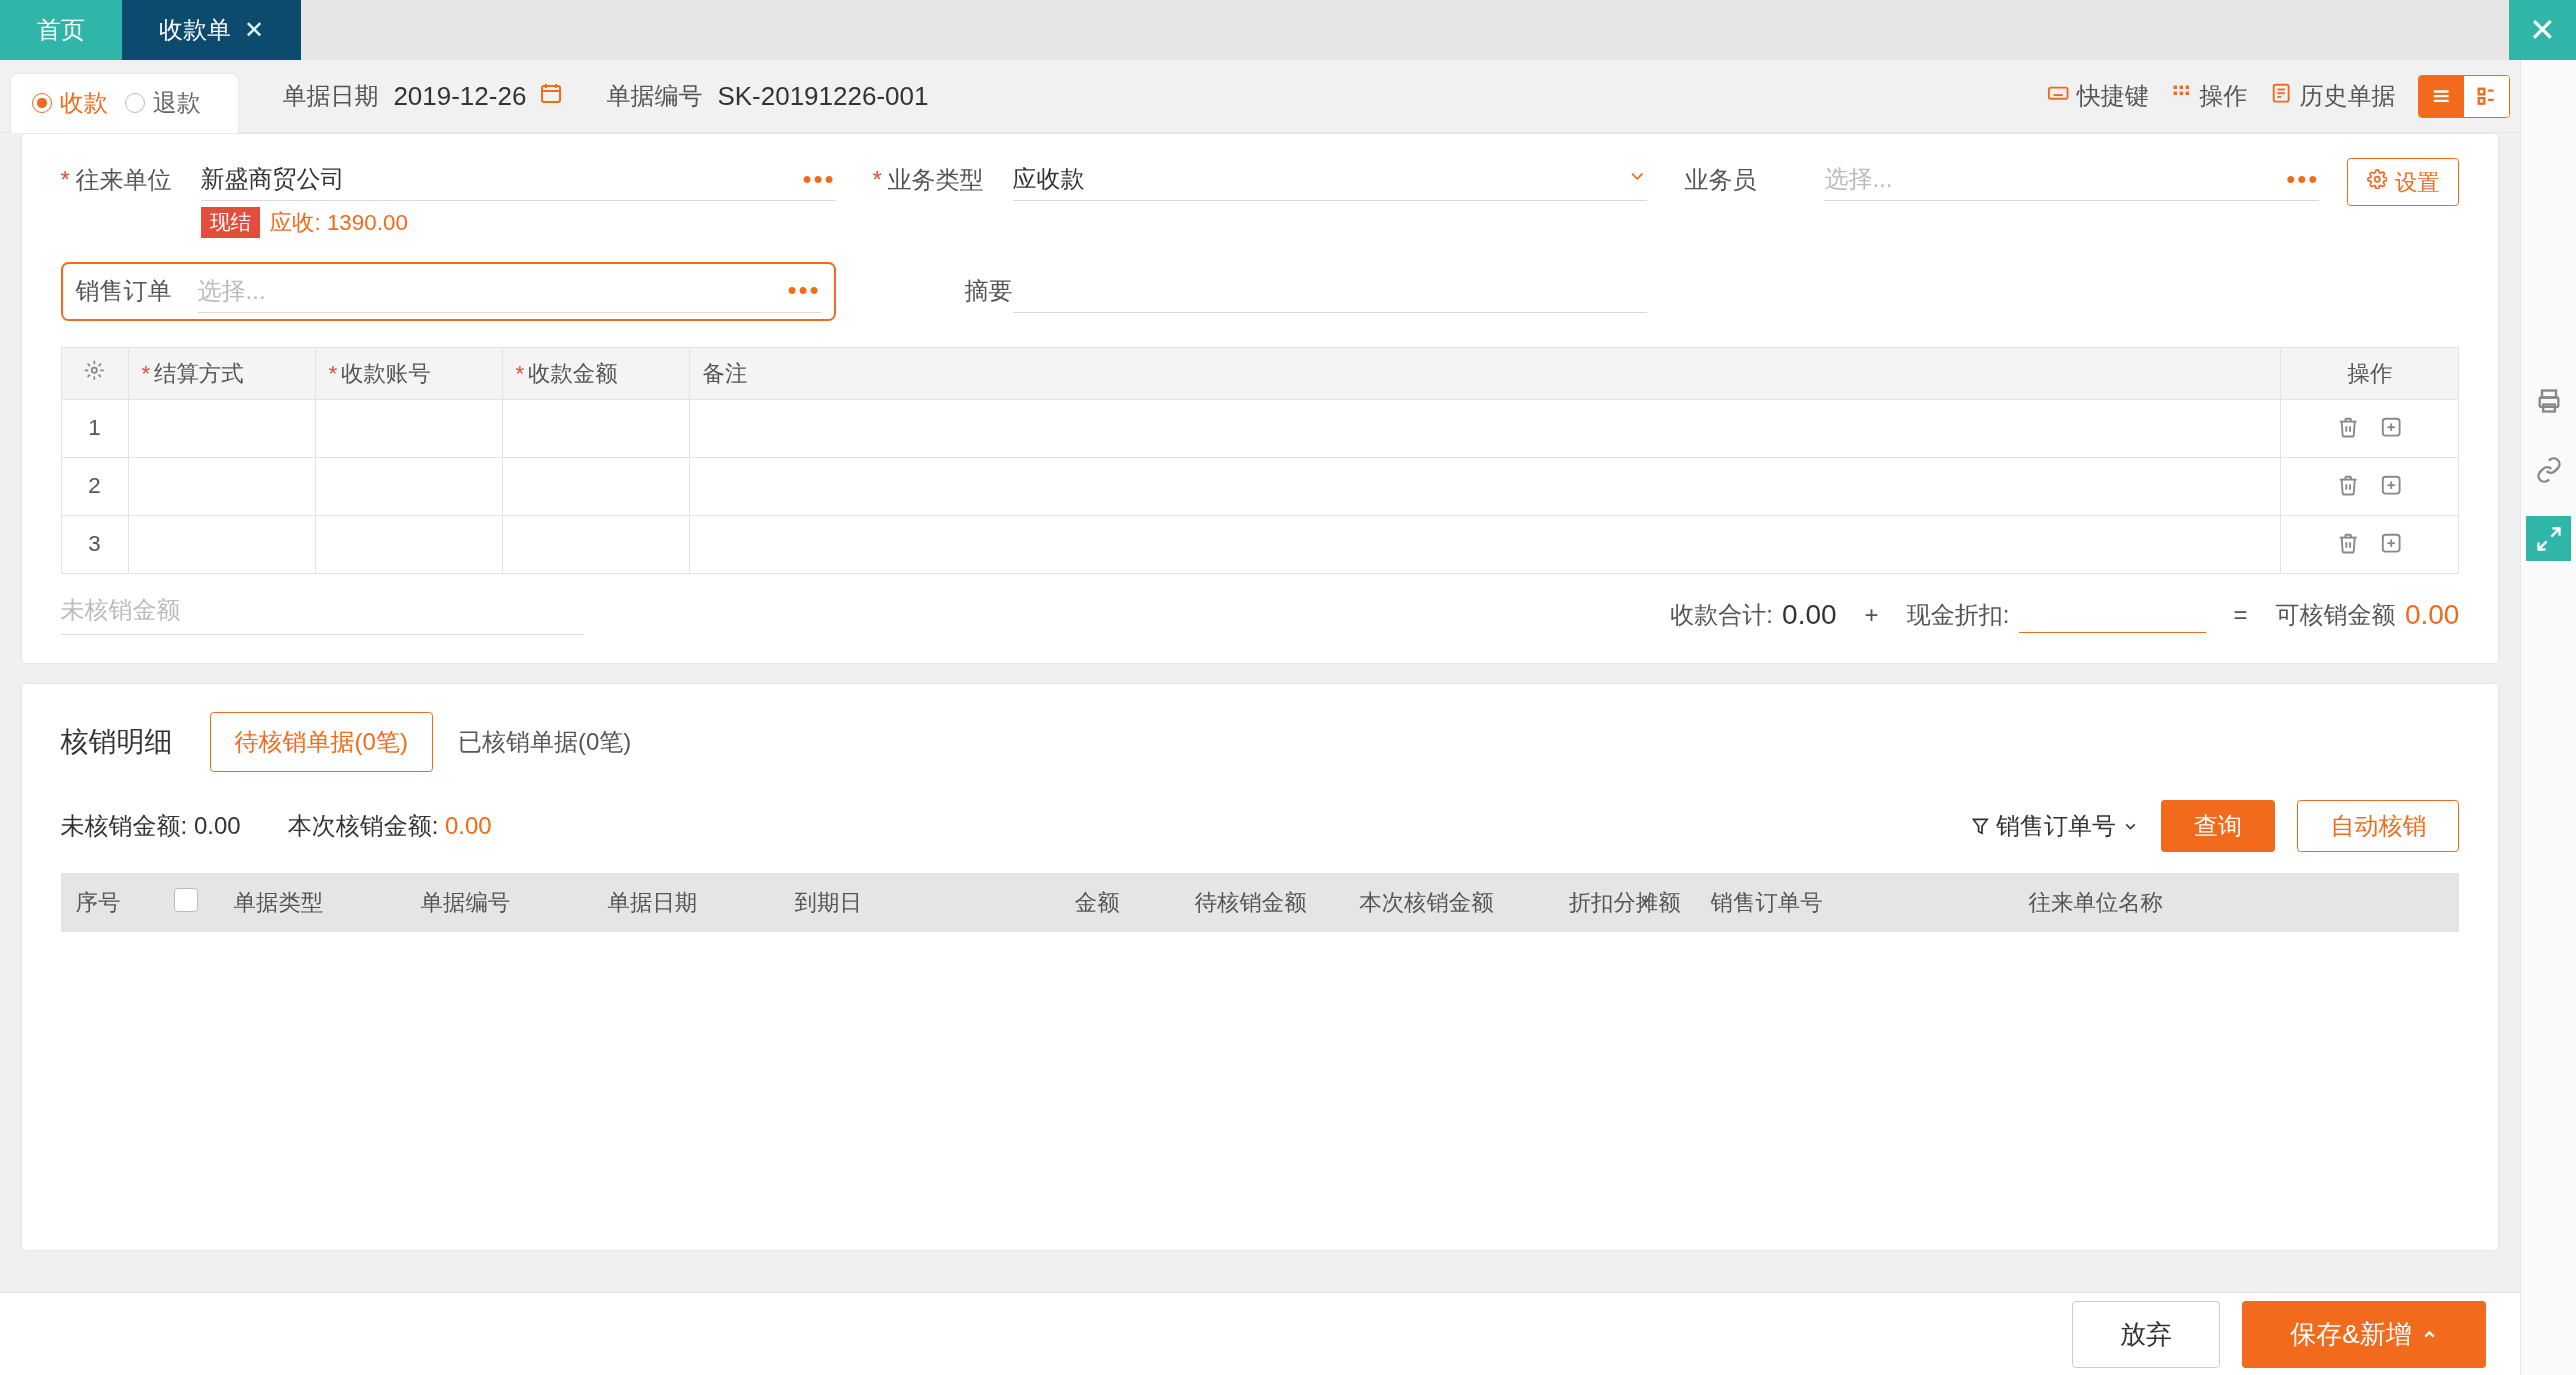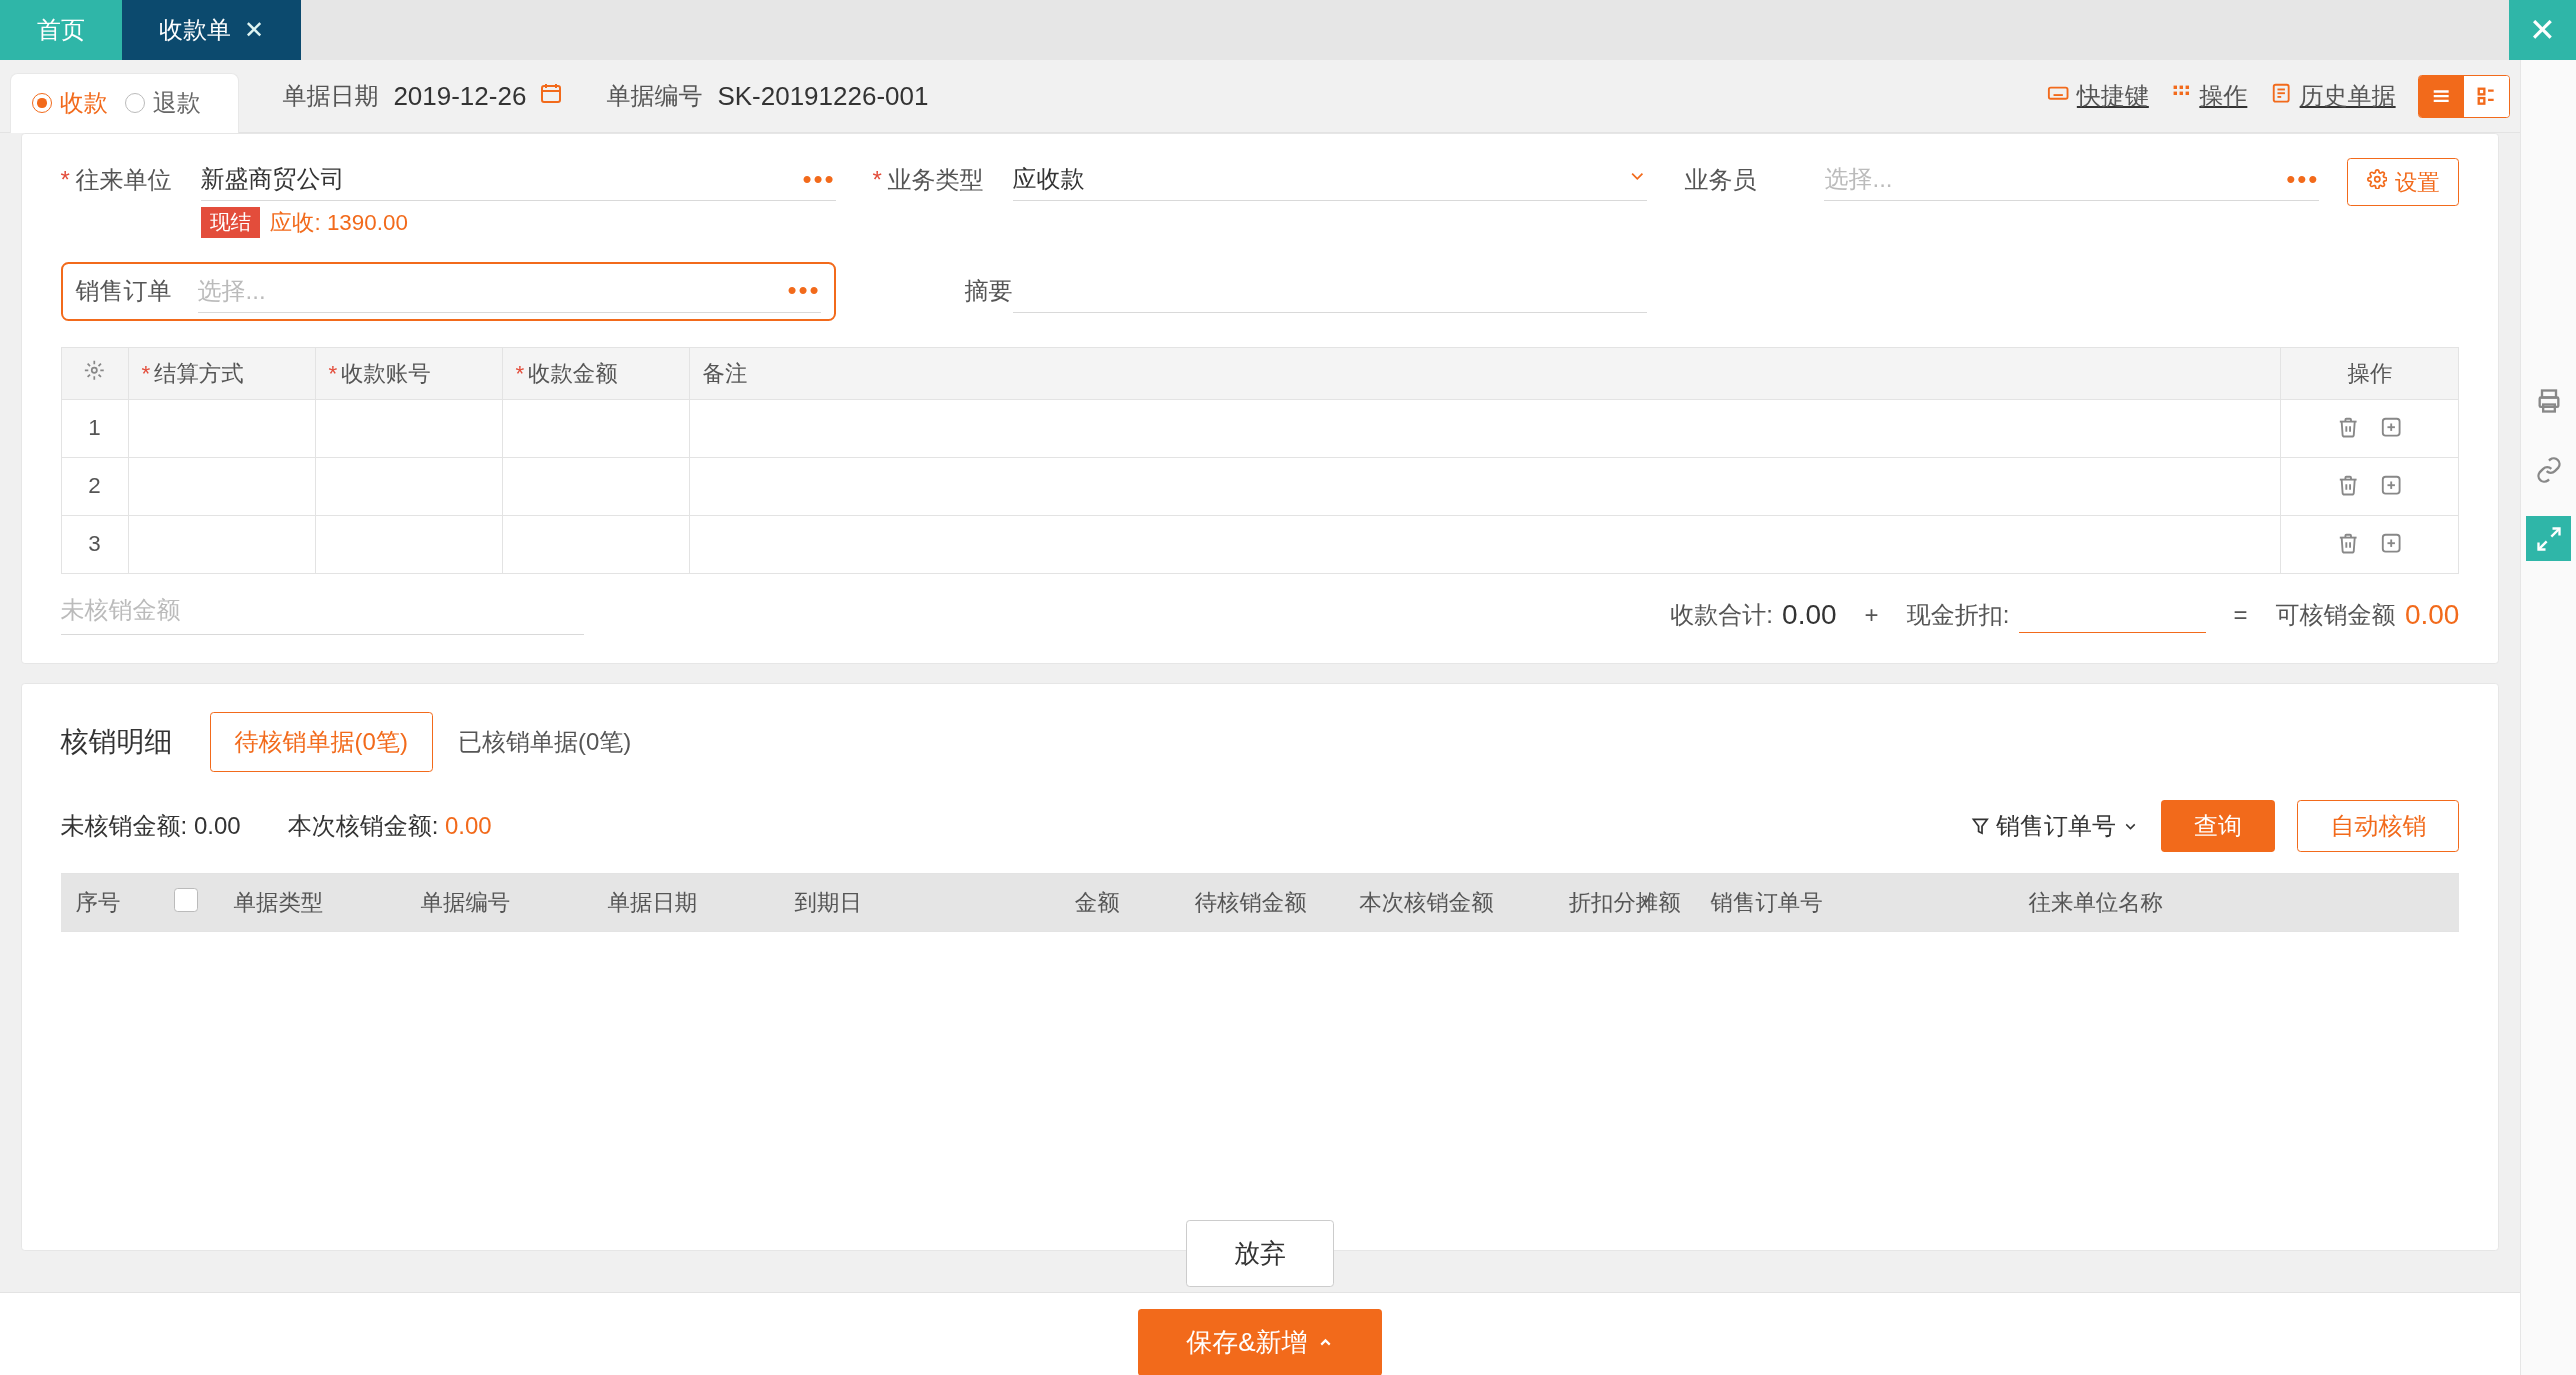--- a/index.html
+++ b/index.html
@@ -139,21 +139,20 @@
     margin-left: 13px;
     color: #f26a1b;
     font-size: 26px;
     cursor: pointer;
   }
 
   .hdr-right {
     margin-left: auto;
     display: flex;
     gap: 22.4px;
-    text-decoration: underline;
   }
   .hdr-link {
     display: flex;
     align-items: center;
     gap: 7.5px;
     font-size: 24px;
     color: #555;
     cursor: pointer;
   }
   .hdr-link .ic { color: #f26a1b; font-size: 24px; }
@@ -373,21 +372,20 @@
     position:absolute;
     bottom:0; left:0; right:0;
     height:84px;
     background:#fff;
     border-top:0.9px solid #e3e3e3;
     display:flex;
     align-items:center;
     justify-content:flex-end;
     padding: 0 34px;
     gap: 22.4px;
-    flex-direction: column;
   }
   .btn.large { padding:15px 47px; font-size:26px; }
   .btn.save { display:flex; align-items:center; gap:9.3px; }
 
   .mt0 { margin-top:0; }
 
 </style>
 </head>
 <body>
 

